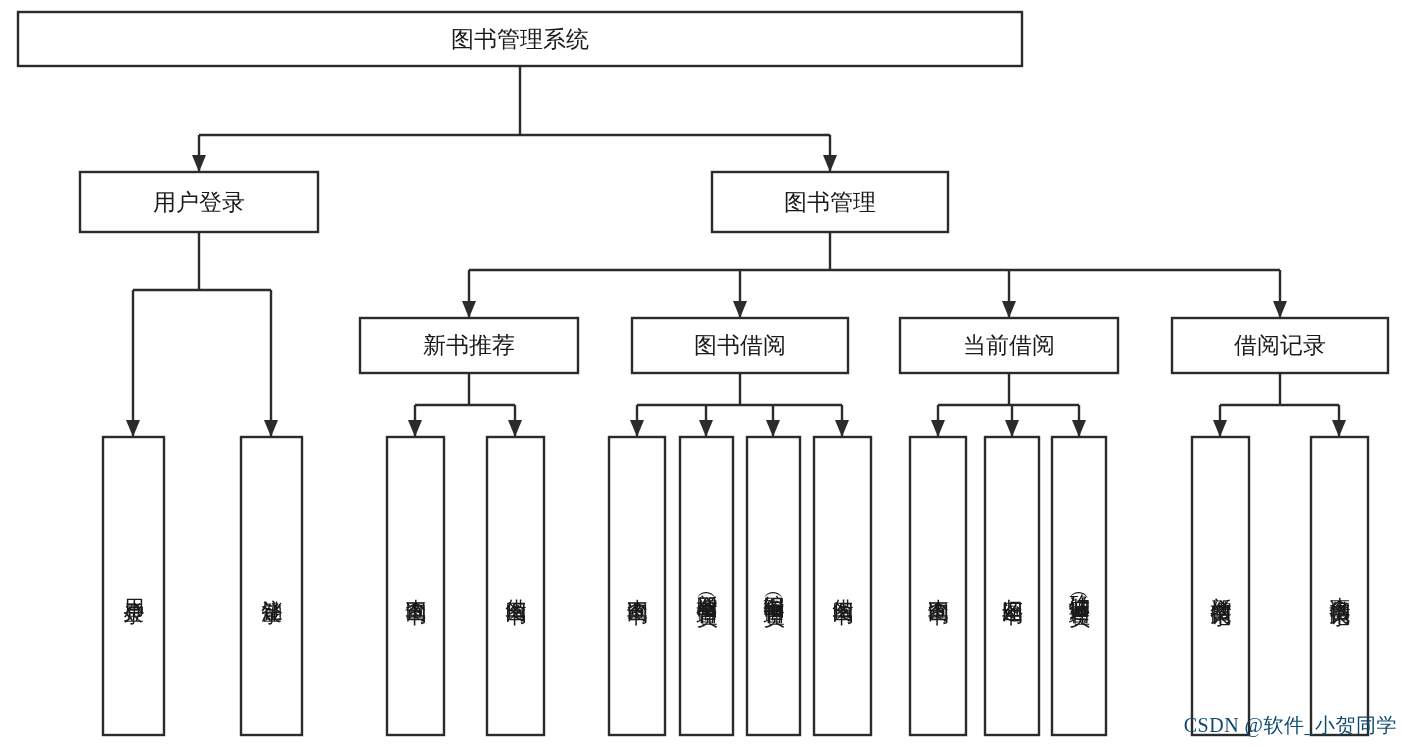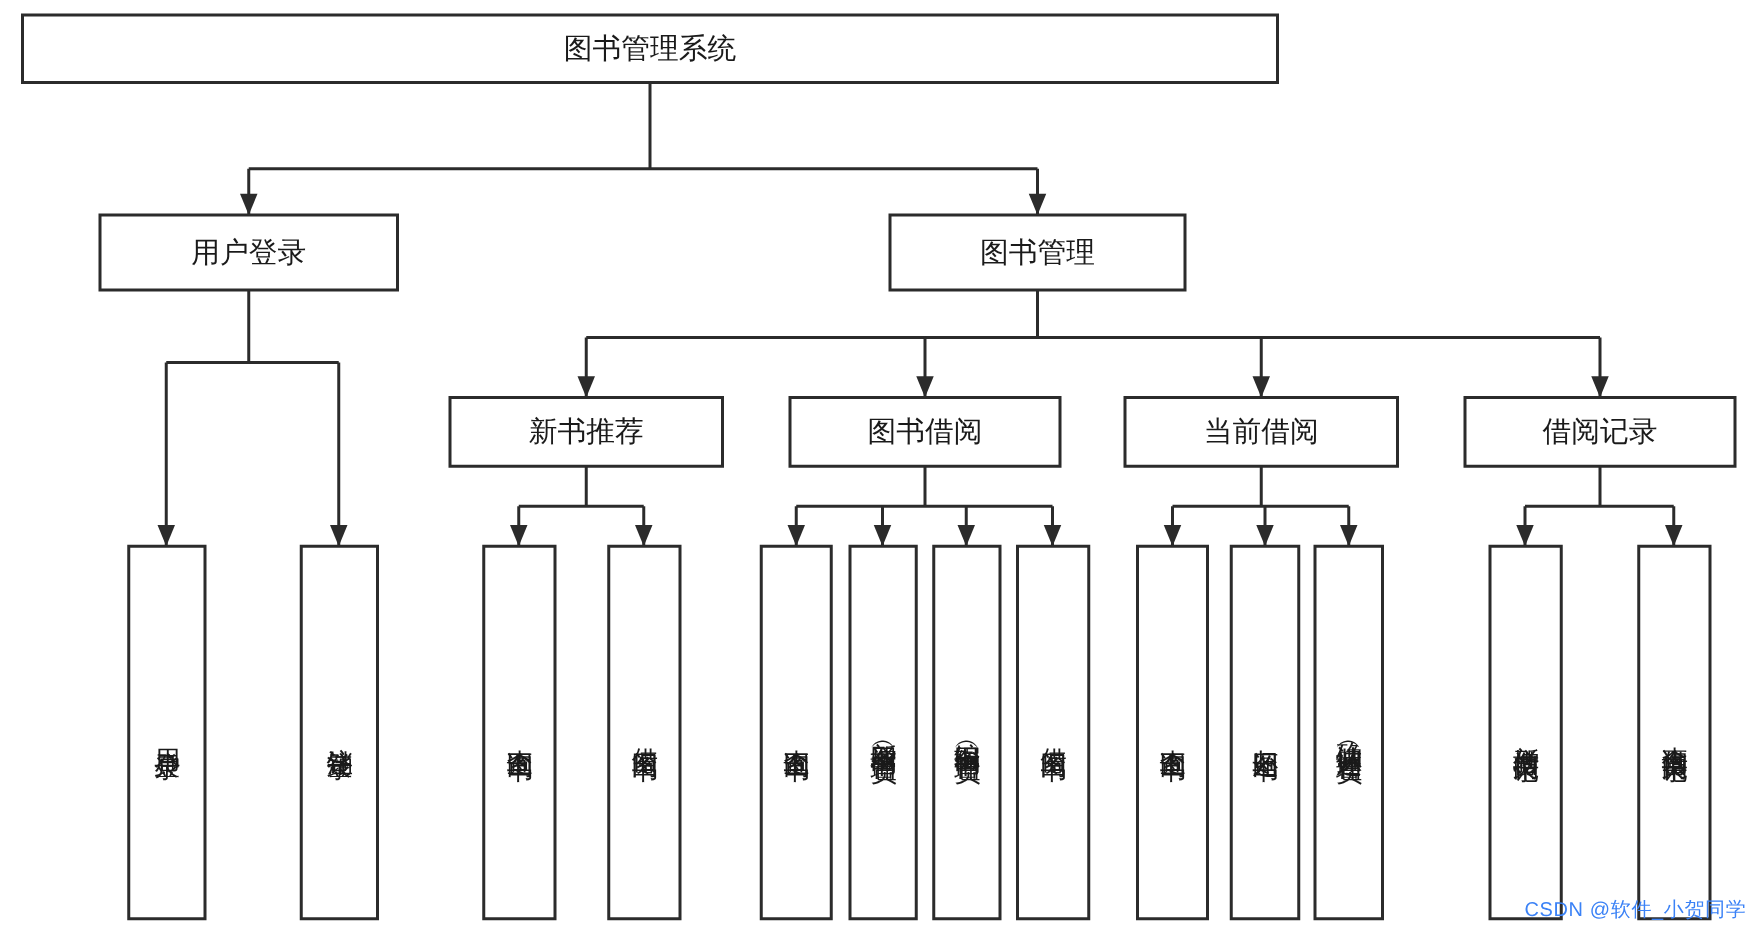--- a/index.html
+++ b/index.html
@@ -63,23 +63,23 @@
     letter-spacing: 2px;
     color: #1a1a1a;
     font-family: "DejaVu Sans", "Liberation Sans", sans-serif;
     white-space: nowrap;
     pointer-events: none;
   }
   #watermark {
     position: absolute;
     right: 8px;
     bottom: 8px;
-    font-size: 16px;
-    color: #3b82f6;
-    font-family: Liberation Sans, sans-serif;
+    font-size: 20px;
+    color: #0c4a6e;
+    font-family: Liberation Serif, serif;
     letter-spacing: 0.5px;
     white-space: nowrap;
   }
 </style>
 </head>
 <body>
 
 <div id="diagram-root">
 
   <svg id="tree-svg" viewBox="0 0 1405 747">

